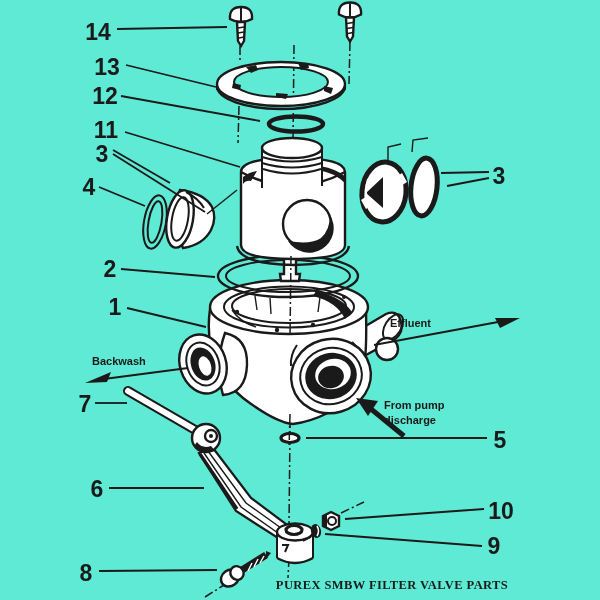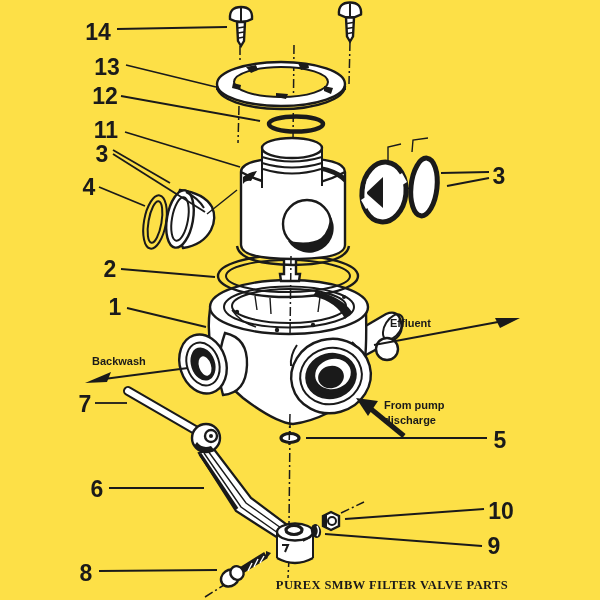--- a/index.html
+++ b/index.html
@@ -1,16 +1,16 @@
 <!DOCTYPE html>
 <html><head>
 <meta charset="utf-8">
 <style>
   html,body{margin:0;padding:0;background:#ffffff;}
-  .page{position:relative;width:600px;height:600px;background:#fde047;overflow:hidden;
+  .page{position:relative;width:600px;height:600px;background:#5eead4;overflow:hidden;
         font-family:"Liberation Sans", sans-serif;}
   svg{display:block;}
   .num{font-family:"Liberation Sans", sans-serif;font-weight:bold;font-size:23px;fill:#1a1a1a;}
   .flow{font-family:"Liberation Sans", sans-serif;font-weight:600;font-size:11px;fill:#1a1a1a;}
   .cap{font-family:"Liberation Serif", serif;font-weight:bold;font-size:12.5px;fill:#1a1a1a;letter-spacing:.4px;}
   .ln{stroke:#1a1a1a;stroke-width:1.8;fill:none;}
   .thin{stroke:#1a1a1a;stroke-width:1.4;fill:none;}
   .out{stroke:#1a1a1a;stroke-width:2.4;fill:#ffffff;}
   .outn{stroke:#1a1a1a;stroke-width:2.4;fill:none;}
   .out2{stroke:#1a1a1a;stroke-width:2;fill:none;}

